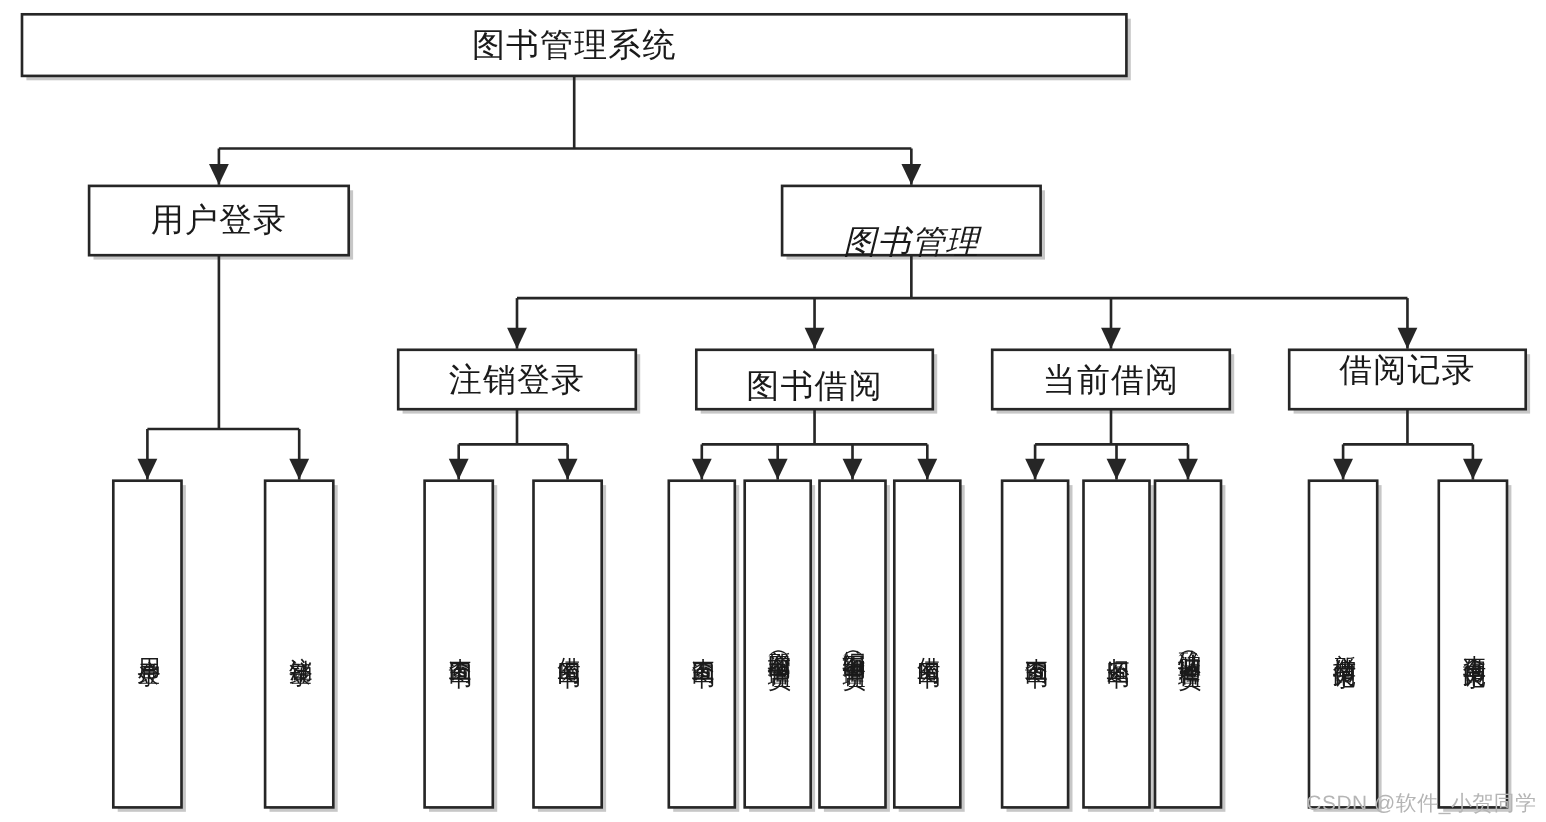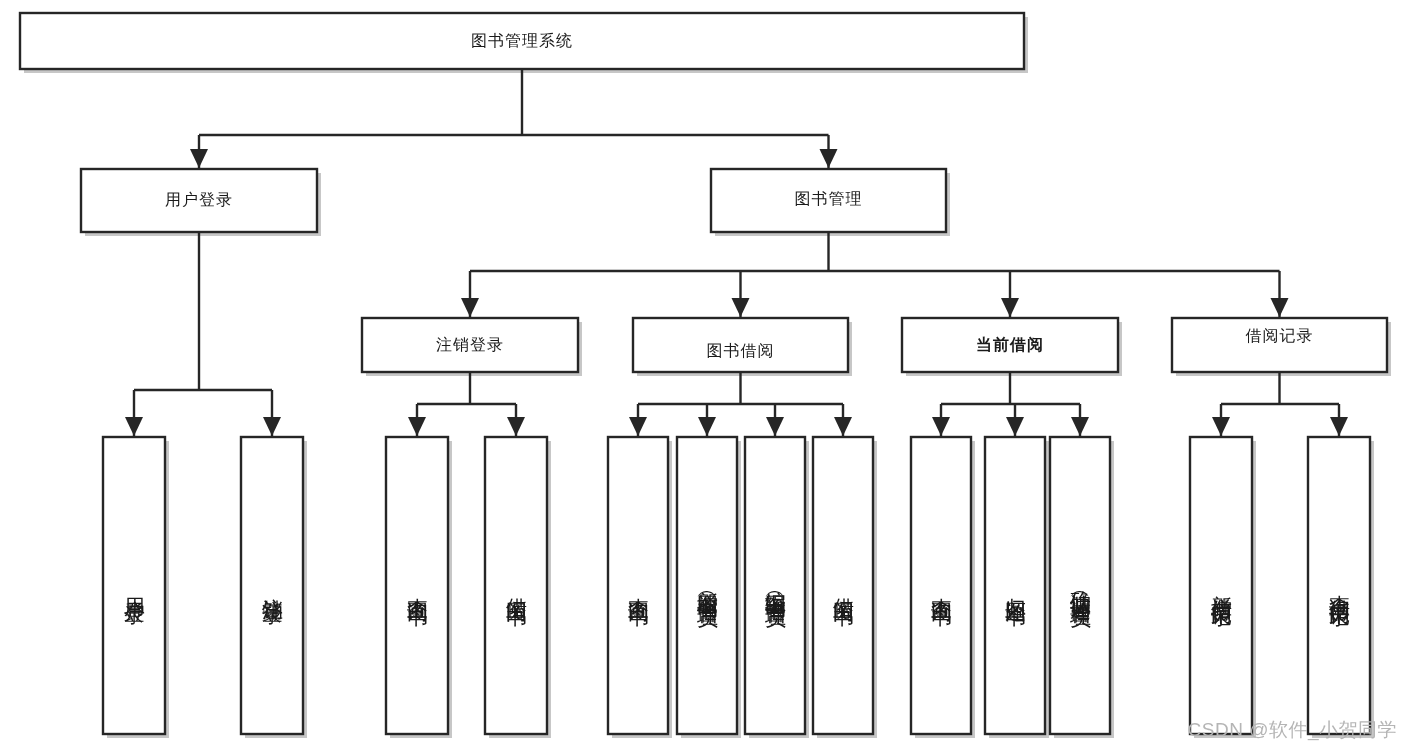--- a/index.html
+++ b/index.html
@@ -59,21 +59,21 @@
     letter-spacing: 2.5px;
     white-space: nowrap;
     pointer-events: none;
   }
   .htext-wrap {
     position: absolute;
     display: flex;
     align-items: center;
     justify-content: center;
     font-family: "Liberation Sans", "DejaVu Sans", sans-serif;
-    font-size: 16px;
+    font-size: 30px;
     color: #1a1a1a;
     letter-spacing: 1px;
     white-space: nowrap;
     pointer-events: none;
   }
   #watermark {
     position: absolute;
     right: 8px;
     bottom: 4px;
     font-family: "Liberation Sans", "DejaVu Sans", sans-serif;
@@ -185,24 +185,24 @@
         <rect x="985" y="437" width="60" height="297" class="node-rect"></rect>
         <rect x="1050" y="437" width="60" height="297" class="node-rect"></rect>
         <rect x="1190" y="437" width="62" height="297" class="node-rect"></rect>
         <rect x="1308" y="437" width="62" height="297" class="node-rect"></rect>
       </g>
   </svg>
 
   <div id="labels-layer">
       <div class="htext-wrap" style="left: 20px; top: 13px; width: 1004px; height: 56px;">图书管理系统</div>
       <div class="htext-wrap" style="left: 81px; top: 169px; width: 236px; height: 63px;">用户登录</div>
-      <div class="htext-wrap" style="left: 711px; top: 159px; width: 235px; height: 81px;">图书管理</div>
+      <div class="htext-wrap" style="left: 711px; top: 180px; width: 235px; height: 81px; font-style: italic;">图书管理</div>
       <div class="htext-wrap" style="left: 362px; top: 318px; width: 216px; height: 54px;">注销登录</div>
       <div class="htext-wrap" style="left: 633px; top: 318px; width: 215px; height: 67px;">图书借阅</div>
-      <div class="htext-wrap" style="left: 902px; top: 318px; width: 216px; height: 54px; font-weight: bold;">当前借阅</div>
+      <div class="htext-wrap" style="left: 902px; top: 318px; width: 216px; height: 54px;">当前借阅</div>
       <div class="htext-wrap" style="left: 1172px; top: 318px; width: 215px; height: 36px;">借阅记录</div>
       <div class="vtext-wrap" style="left: 103px; top: 437px; width: 62px; height: 297px;">用户登录</div>
       <div class="vtext-wrap" style="left: 241px; top: 437px; width: 62px; height: 297px;">注销登录</div>
       <div class="vtext-wrap" style="left: 386px; top: 437px; width: 62px; height: 297px;">查询图书</div>
       <div class="vtext-wrap" style="left: 485px; top: 437px; width: 62px; height: 297px;">借阅图书</div>
       <div class="vtext-wrap" style="left: 608px; top: 437px; width: 60px; height: 297px;">查询图书</div>
       <div class="vtext-wrap" style="left: 677px; top: 437px; width: 60px; height: 297px;">新增图书（管理员）</div>
       <div class="vtext-wrap" style="left: 745px; top: 437px; width: 60px; height: 297px;">编辑图书（管理员）</div>
       <div class="vtext-wrap" style="left: 813px; top: 437px; width: 60px; height: 297px;">借阅图书</div>
       <div class="vtext-wrap" style="left: 911px; top: 437px; width: 60px; height: 297px;">查询图书</div>

